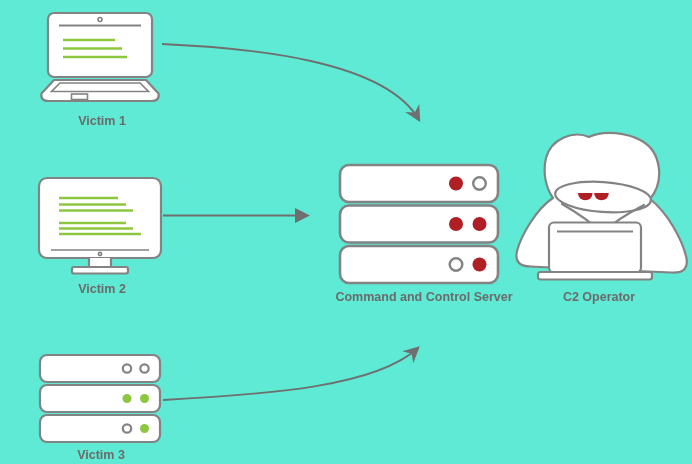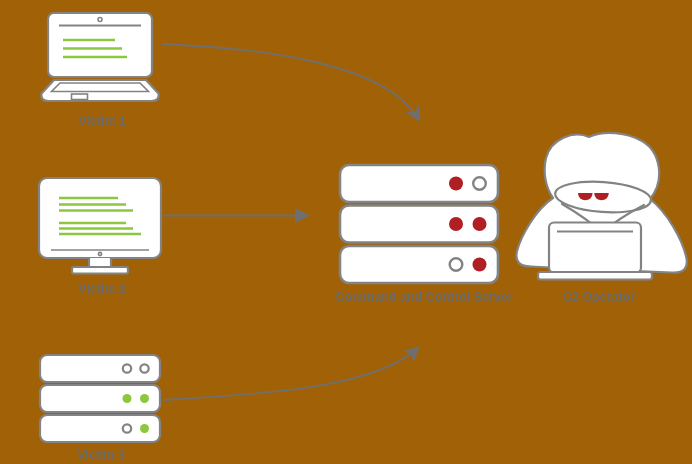--- a/index.html
+++ b/index.html
@@ -1,16 +1,16 @@
 <!DOCTYPE html>
 <html><head>
 <meta charset="utf-8">
 <style>
   html,body{margin:0;padding:0;background:#ffffff;}
-  .stage{position:relative;width:692px;height:464px;background:#a16207;overflow:hidden;
+  .stage{position:relative;width:692px;height:464px;background:#5eead4;overflow:hidden;
          font-family:"Liberation Sans",sans-serif;}
   svg{position:absolute;left:0;top:0;}
   .outline{fill:#ffffff;stroke:#838383;stroke-width:2.2;stroke-linejoin:round;}
   .outline-thick{fill:#ffffff;stroke:#838383;stroke-width:2.6;stroke-linejoin:round;}
   .stroke-only{fill:none;stroke:#838383;stroke-width:2.2;stroke-linecap:round;}
   .thin{stroke-width:1.6;}
   .screen-line{fill:none;stroke-width:2.4;stroke-linecap:butt;}
   .node-label{font-family:"Liberation Sans",sans-serif;font-weight:bold;font-size:12.5px;
               fill:#6b6b6b;text-anchor:middle;}
   .arrow{fill:none;stroke:#6f6f6f;stroke-width:1.8;}

